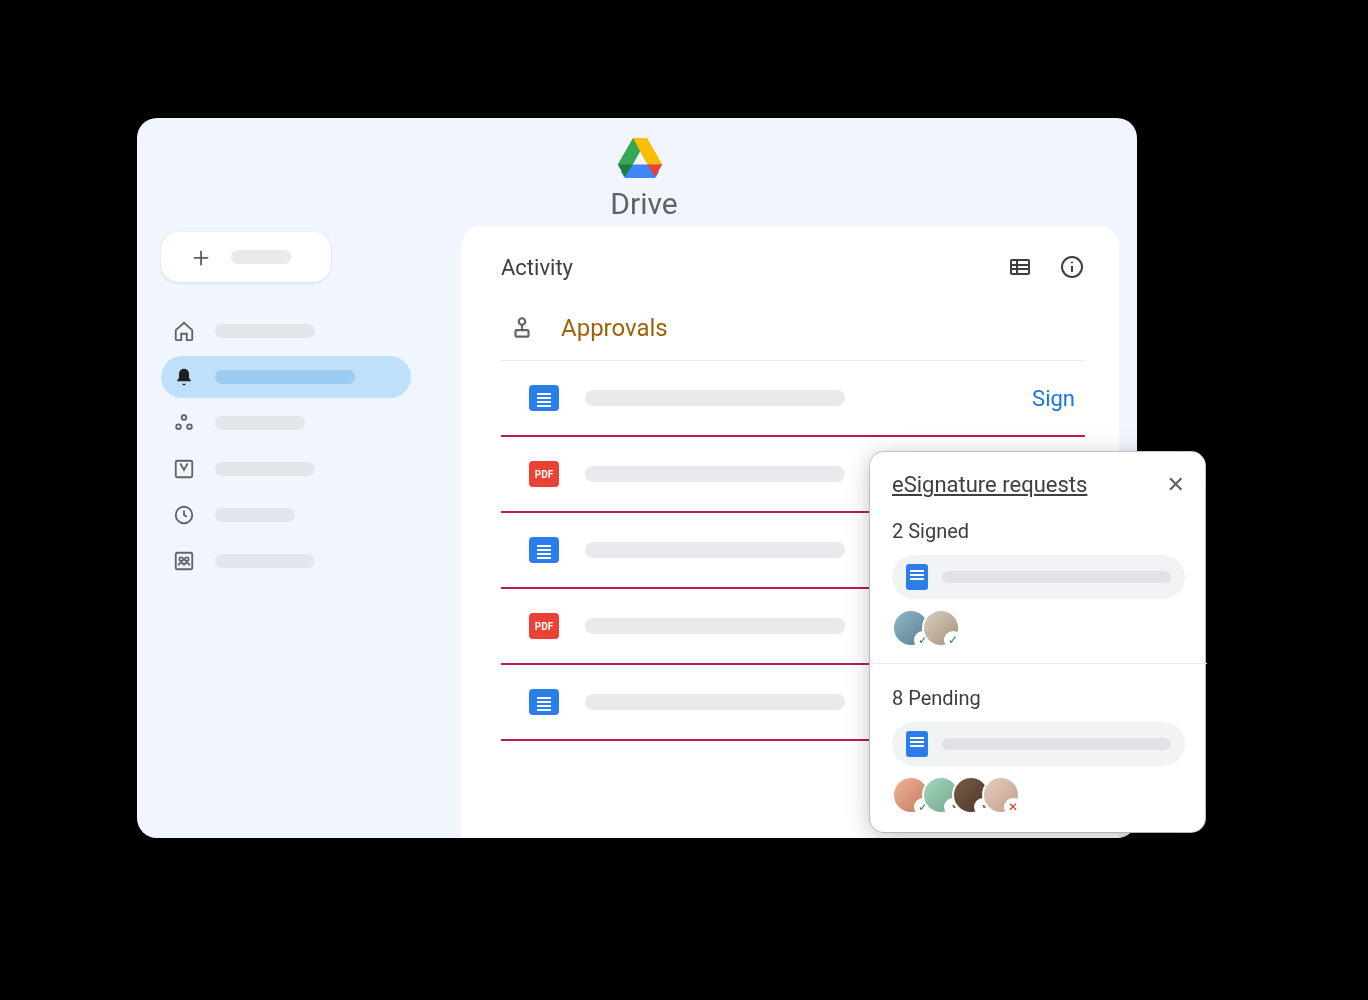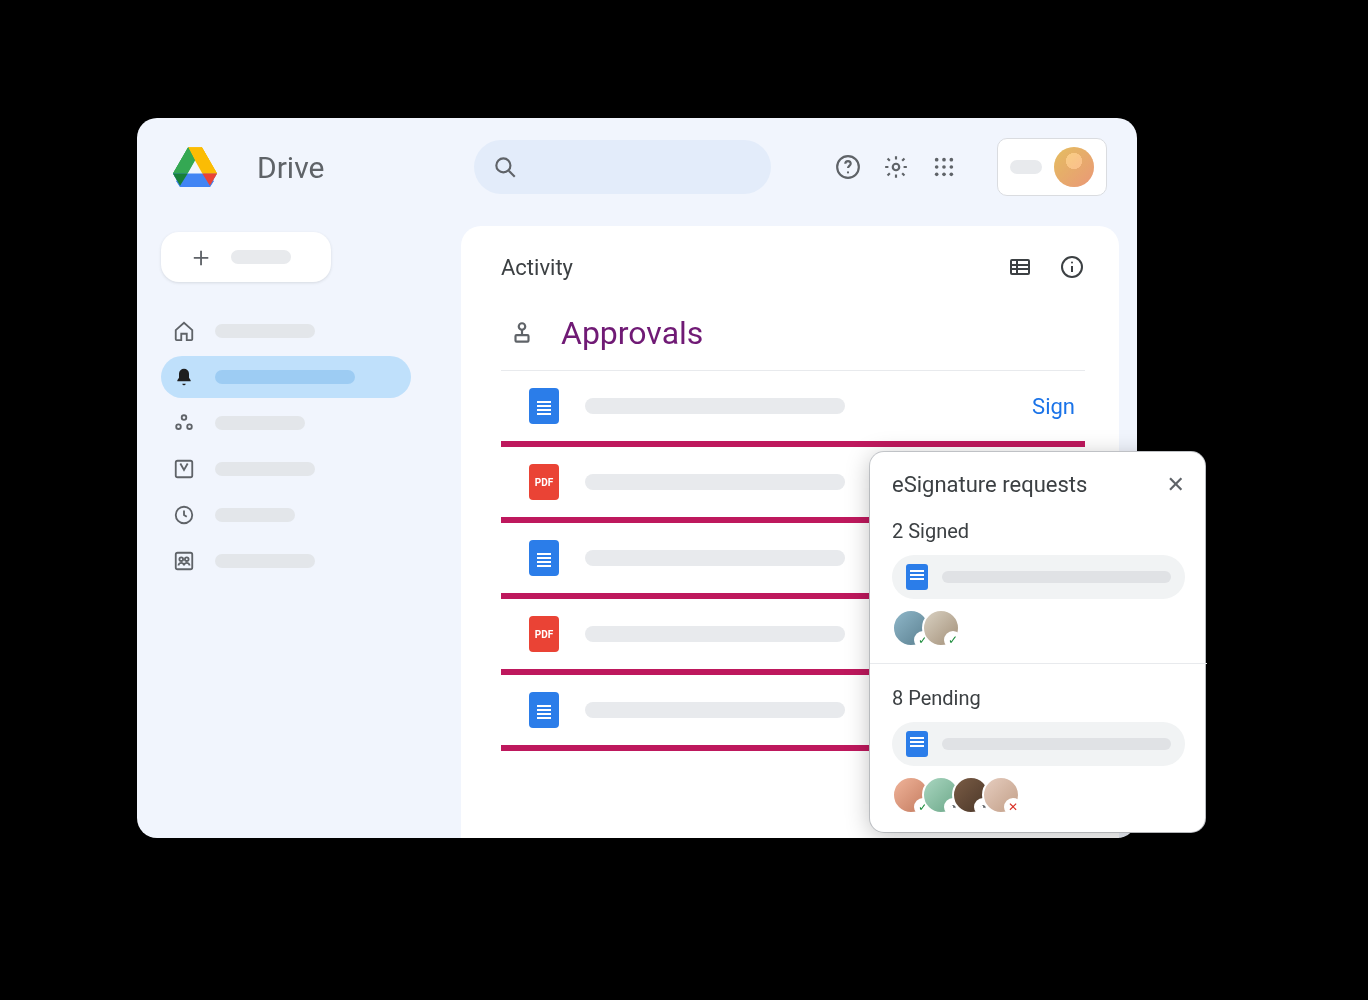--- a/index.html
+++ b/index.html
@@ -19,21 +19,22 @@
     height: 720px;
     background: #f1f5fd;
     border-radius: 20px;
     overflow: hidden;
   }
   
   .header {
     display: flex;
     align-items: center;
     padding: 20px 30px 14px 36px;
-    gap: 32px;
+    gap: 8px;
+    flex-direction: column;
   }
   .drive-logo {
     width: 44px; height: 40px;
     flex-shrink: 0;
   }
   .app-title {
     font-size: 30px;
     color: #5f6368;
     flex: 0 0 auto;
     margin-left: 8px;
@@ -106,47 +107,47 @@
   .main-head{ display:flex; align-items:center; }
   .main-title{ font-size:22px; color:#3c4043; }
   .main-head .spacer{flex:1;}
   .main-head .hicon{ margin-left:26px; }
   .section-head{
     display:flex; align-items:center; gap:26px;
     margin-top: 34px;
     padding: 0 0 18px 8px;
     border-bottom:1px solid #e8eaed;
   }
-  .section-head .title{ font-size:32px; color:#701a75; }
+  .section-head .title{ font-size:24px; color:#a16207; }
   .filelist{}
   .row{
     display:flex; align-items:center;
     height:76px;
-    border-bottom:6px solid #be185d;
+    border-bottom:2px solid #be185d;
     padding-left: 28px;
     gap: 26px;
   }
-  .fileicon{ width:30px; height:36px; border-radius:4px; display:flex;align-items:center;justify-content:center; font-size:10px; font-weight:700; color:#fff;}
+  .fileicon{ width:30px; height:26px; border-radius:4px; display:flex;align-items:center;justify-content:center; font-size:10px; font-weight:700; color:#fff;}
   .fileicon.doc{ background:#2b7de9;}
   .fileicon.doc::before{content:"";width:14px;height:2px;background:#fff;box-shadow:0 4px 0 #fff,0 8px 0 #fff,0 -4px 0 #fff;}
   .fileicon.pdf{ background:#ea4335;}
   .row .ph{ height:16px; background:#e8eaed; border-radius:8px;}
   .row .action{ margin-left:auto; margin-right:10px; color:#1a73e8; font-size:22px; }
   
   .popup{
     position:absolute;
     left: 870px; top: 452px;
     width: 335px;
     background:#fff;
     border-radius:14px;
     box-shadow: 0 4px 24px rgba(0,0,0,.25), 0 0 0 1px #d2d5d9;
     padding: 20px 20px 18px 22px;
   }
   .popup-head{ display:flex; align-items:center;}
-  .popup-title{ font-size:22px; color:#3c4043; flex:1;}
+  .popup-title{ font-size:22px; color:#3c4043; flex:1;text-decoration:underline;}
   .close{ font-size:22px; color:#5f6368; }
   .group-title{ font-size:20px; color:#3c4043; margin-top:22px; margin-bottom:12px;}
   .chip{
     background:#f1f3f4; border-radius:22px; height:44px;
     display:flex; align-items:center; gap:14px; padding:0 14px;
   }
   .chip .mini-doc{width:22px;height:26px;background:#2b7de9;border-radius:3px;position:relative;}
   .chip .mini-doc::before{content:"";position:absolute;left:4px;right:4px;top:6px;height:2px;background:#fff;box-shadow:0 4px 0 #fff,0 8px 0 #fff;}
   .chip .ph{height:12px;background:#e0e2e5;border-radius:6px;flex:1;}
   .signers{ display:flex; margin-top:10px; }

